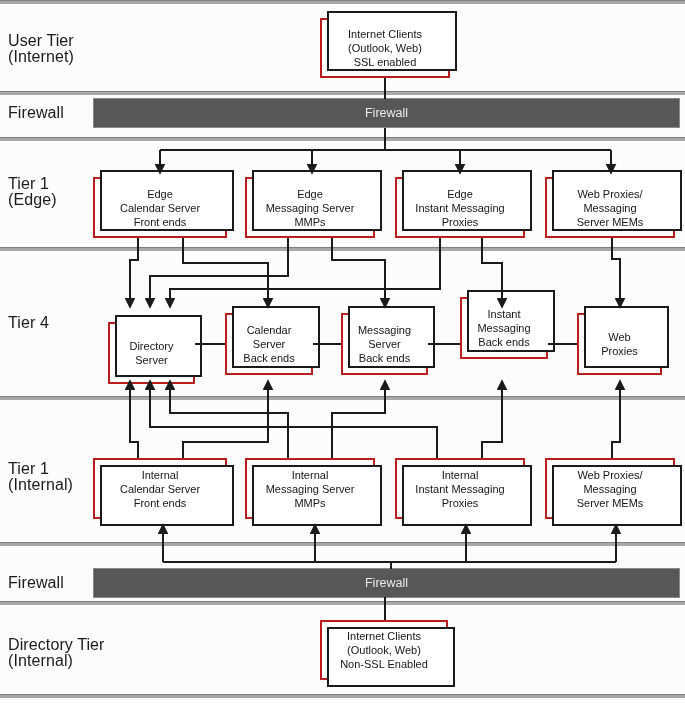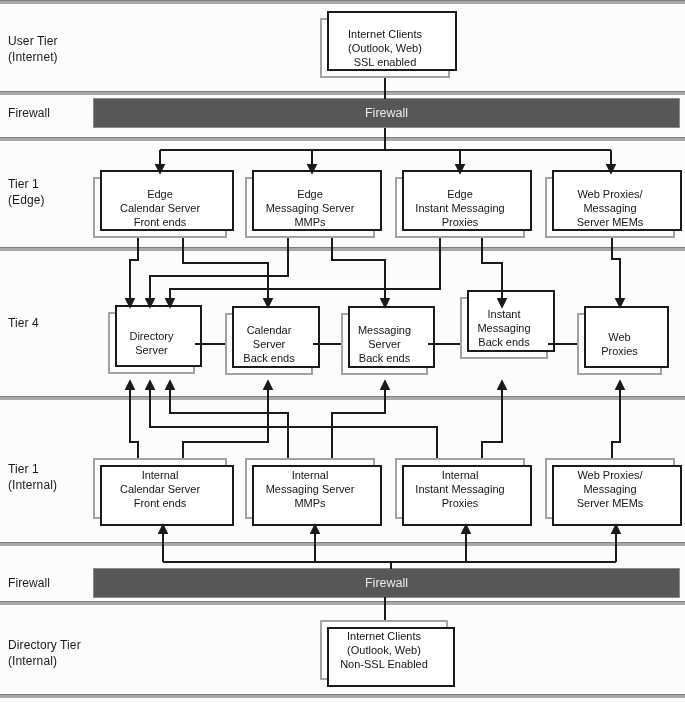--- a/index.html
+++ b/index.html
@@ -8,31 +8,31 @@
     position:relative; width:685px; height:703px;
     background:#fcfcfc;
     font-family:"Liberation Sans", sans-serif;
     color:#1c1c1c; overflow:hidden; z-index:0;
   }
   .band {
     position:absolute; left:0; width:685px; height:4px;
     background:#a8a8a8; border-top:1px solid #7e7e7e;
   }
   .rowlabel {
-    position:absolute; left:8px; font-size:12px; line-height:16px;
+    position:absolute; left:8px; font-size:16px; line-height:16px;
     white-space:pre-line; color:#1b1b1b; letter-spacing:0.1px;
   }
   .fwbar {
     position:absolute; left:93px; width:587px; height:30px;
     background:#575757; border:1px solid #8a8a8a;
     display:flex; align-items:center; justify-content:center;
   }
   .fwbar span { color:#ebebeb; font-size:12.5px; }
   .node {
-    position:absolute; background:#ffffff; border:2px solid #a3a3a3;
+    position:absolute; background:#ffffff; border:2px solid #b91c1c;
     display:flex; align-items:center; justify-content:center; text-align:center;
     z-index:1;
   }
   .node::before {
     content:""; position:absolute; width:100%; height:100%;
     background:#ffffff; border:2px solid #1a1a1a; z-index:-1;
   }
   .su::before { top:-9px; left:5px; }   
   .sd::before { top:5px;  left:5px; }   
   .nt { white-space:pre-line; font-size:11px; line-height:14px; color:#161616; }
@@ -91,21 +91,21 @@
     <span class="nt">Edge
 Instant Messaging
 Proxies</span>
   </div>
   <div class="node su" style="left:545px;top:177px;width:130px;height:61px">
     <span class="nt">Web Proxies/
 Messaging
 Server MEMs</span>
   </div>
 
-  <div class="node su" style="left:108px;top:312px;width:87px;height:62px">
+  <div class="node su" style="left:108px;top:322px;width:87px;height:62px">
     <span class="nt">Directory
 Server</span>
   </div>
   <div class="node su" style="left:225px;top:313px;width:88px;height:62px">
     <span class="nt">Calendar
 Server
 Back ends</span>
   </div>
   <div class="node su" style="left:341px;top:313px;width:87px;height:62px">
     <span class="nt">Messaging

